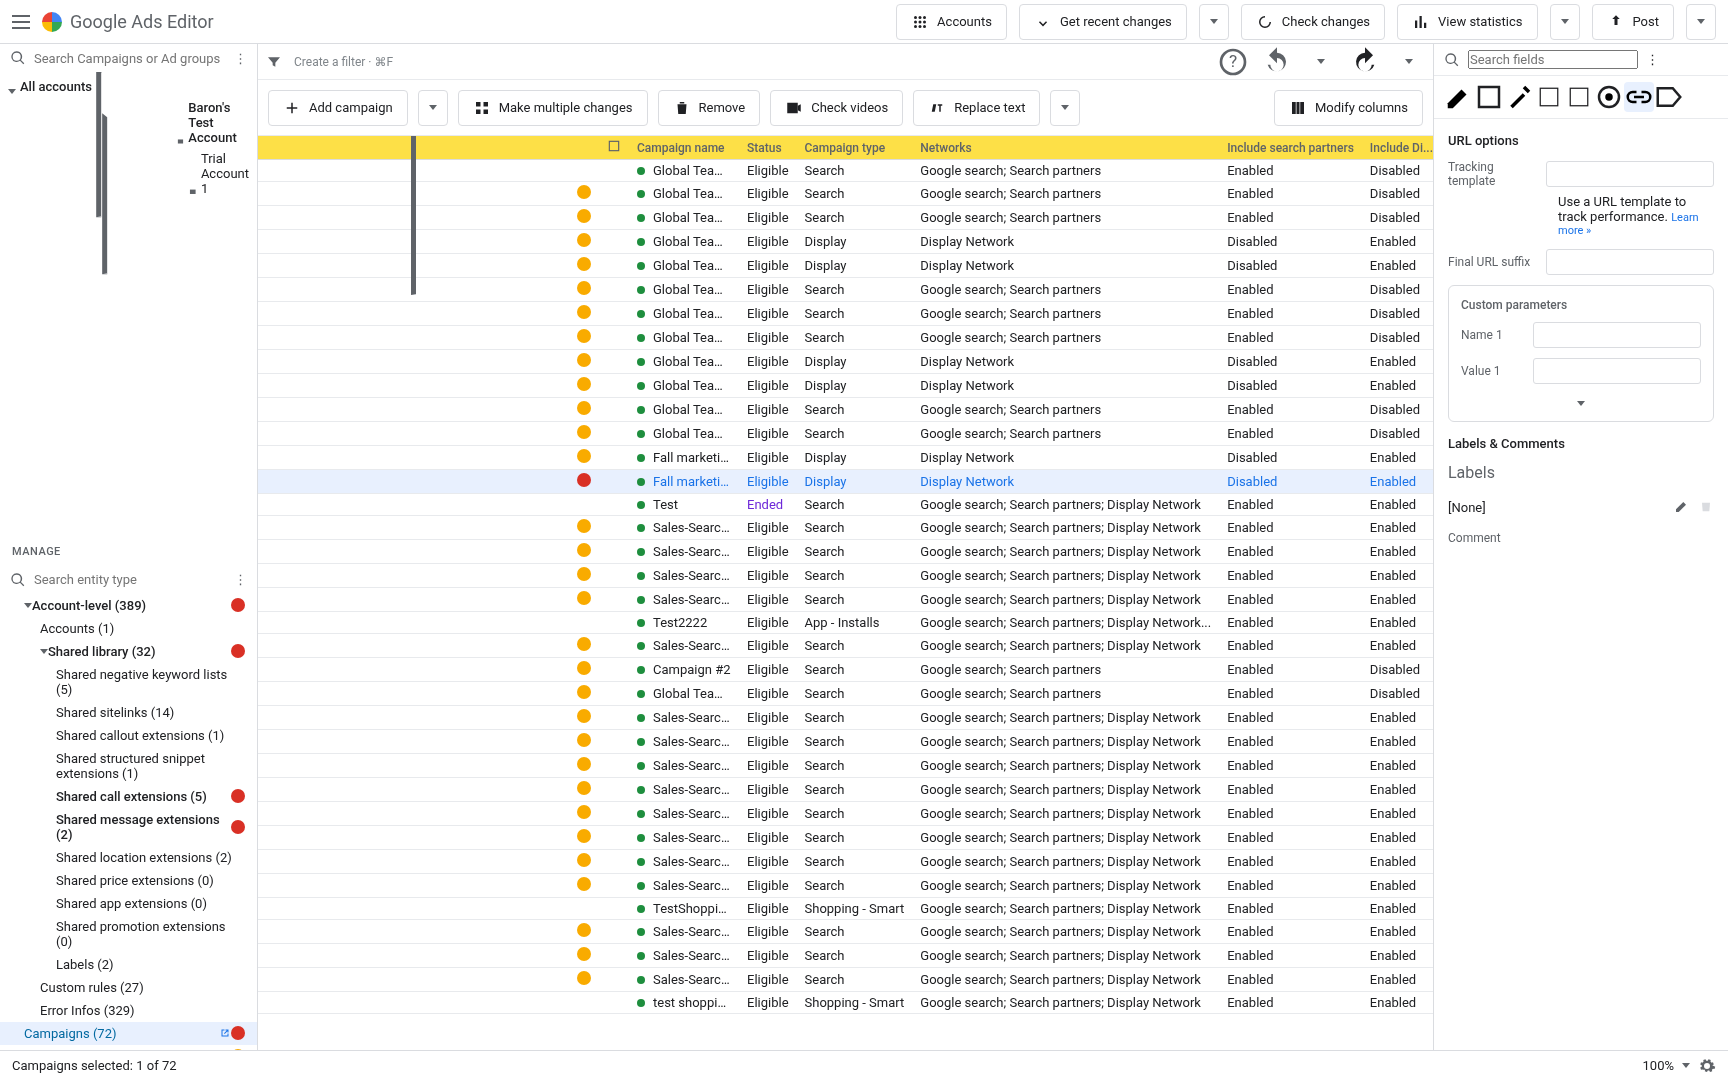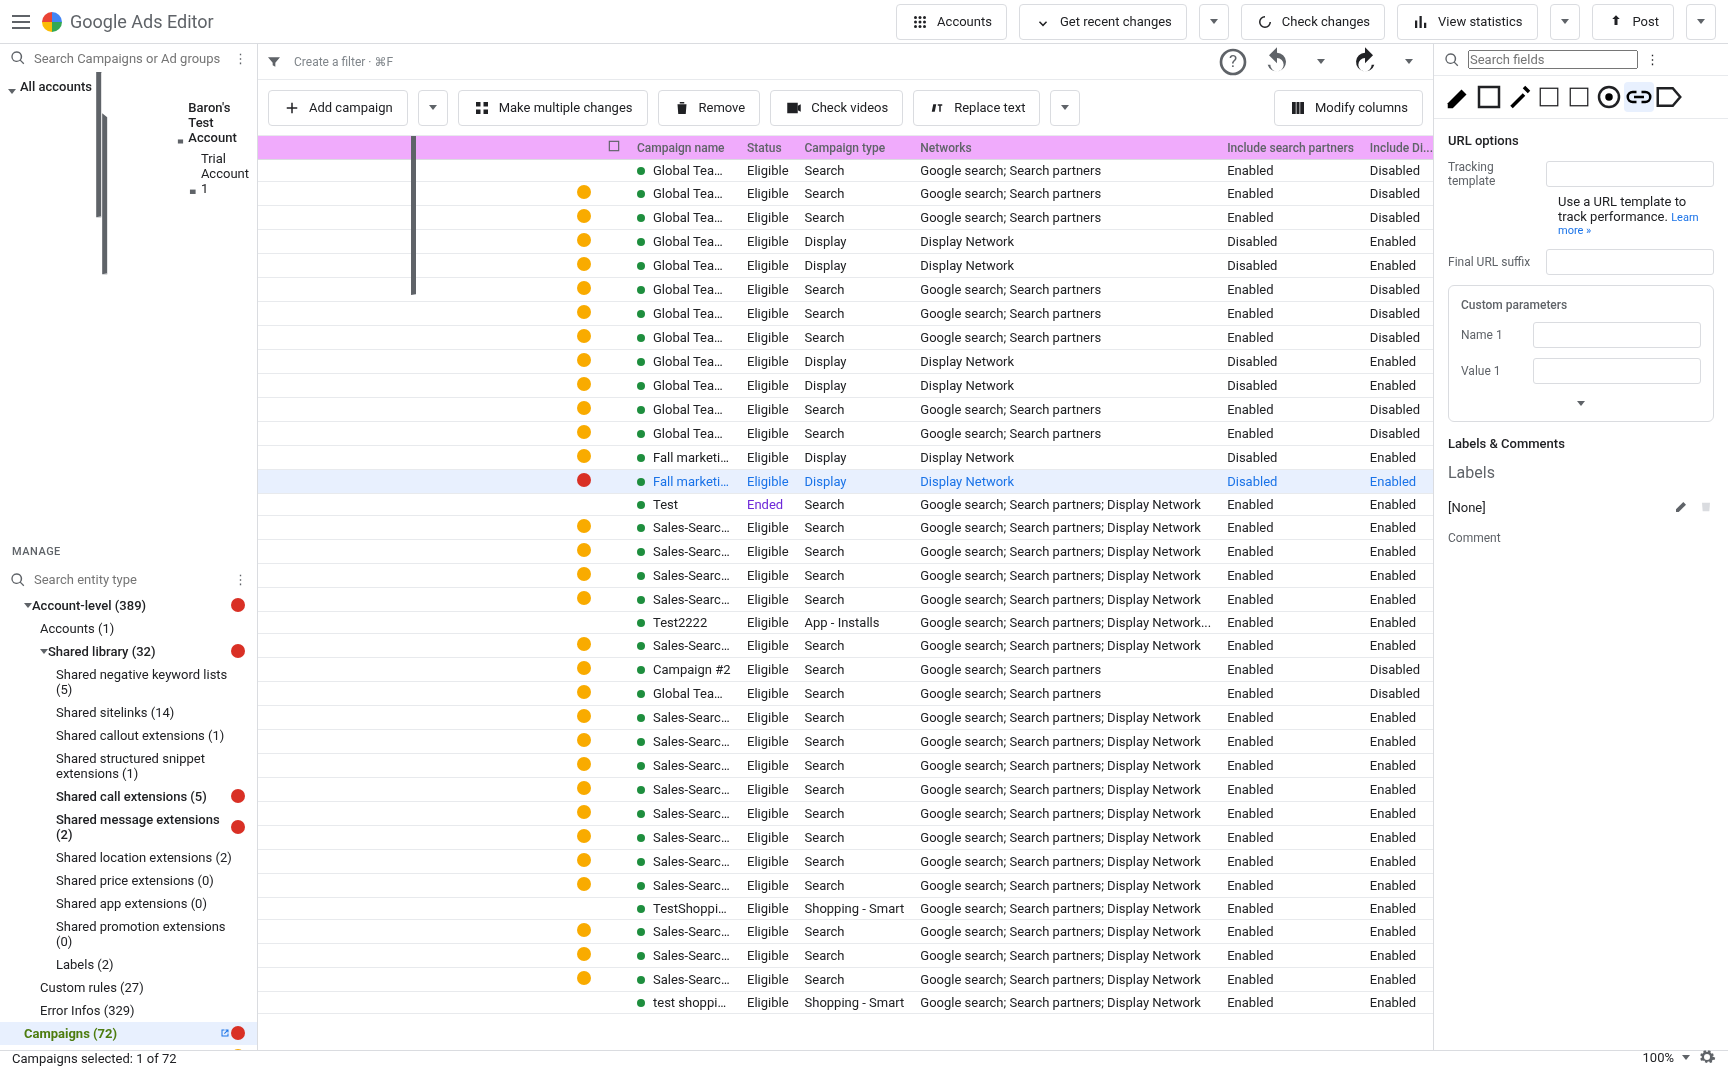--- a/index.html
+++ b/index.html
@@ -23,34 +23,34 @@
 .search .more{color:#5f6368}
 .tree{flex:1;overflow:auto;padding:4px 0}
 .tree-item{display:flex;align-items:flex-end;gap:4px;padding:3px 8px;cursor:pointer}
 .tree-item.bold{font-weight:500}
 .tree-item.lvl1{padding-left:24px}
 .section-head{padding:8px 12px;color:#5f6368;font-size:11px;letter-spacing:.5px;font-weight:500}
 .side-list{flex:1;overflow:auto}
 .side-item{display:flex;align-items:center;justify-content:space-between;padding:4px 12px 4px 24px;cursor:pointer;position:relative}
 .side-item.bold .lbl{font-weight:500}
 .side-item.sel{background:#e8f0fe}
-.side-item.sel .lbl{color:#4d7c0f;font-weight:700}
+.side-item.sel .lbl{color:#0369a1;font-weight:400}
 .side-item .lbl{flex:1}
 .side-item.child{padding-left:40px}
 .side-item.child2{padding-left:56px}
 .dot-red{width:14px;height:14px;border-radius:50%;background:#d93025;display:inline-block}
 .dot-yellow{width:14px;height:14px;border-radius:50%;background:#f9ab00;display:inline-block}
 .caret{display:inline-block;width:0;height:0;border-left:4px solid transparent;border-right:4px solid transparent;border-top:5px solid #5f6368}
 .caret.right{transform:rotate(-90deg)}
 .center{flex:1;display:flex;flex-direction:column;min-width:0}
 .action-bar{height:56px;display:flex;align-items:center;gap:10px;padding:0 10px;border-bottom:1px solid #e8eaed}
 .table-wrap{flex:1;overflow:auto}
 table{border-collapse:collapse;width:100%}
 th,td{padding:3px 8px;text-align:left;white-space:nowrap;border-bottom:1px solid #e8eaed;font-size:13px}
-th{position:sticky;top:0;background:#f0abfc;font-weight:500;font-size:12px;color:#5f6368;border-bottom:1px solid #dadce0}
+th{position:sticky;top:0;background:#fde047;font-weight:500;font-size:12px;color:#5f6368;border-bottom:1px solid #dadce0}
 .status-dot{width:8px;height:8px;border-radius:50%;background:#1e8e3e;display:inline-block;margin-right:8px}
 tr.sel{background:#e8f0fe}
 tr.sel td{color:#1a73e8}
 td.cname{max-width:110px;overflow:hidden;text-overflow:ellipsis}
 td.ended{color:#6d28d9}
 .right{width:295px;border-left:1px solid #dadce0;display:flex;flex-direction:column;overflow:auto}
 .right-search{padding:6px 10px;display:flex;align-items:center;gap:8px;border-bottom:1px solid #e8eaed}
 .right-tabs{display:flex;gap:0;padding:6px 10px;border-bottom:1px solid #e8eaed}
 .tab-ico{width:30px;height:30px;display:flex;align-items:center;justify-content:center;border-radius:4px;color:#5f6368;cursor:pointer}
 .tab-ico.active{background:#e8f0fe;color:#1a73e8}
@@ -58,21 +58,21 @@
 .panel h4{font-size:13px;font-weight:500;margin-bottom:12px}
 .field-row{display:flex;align-items:center;gap:10px;margin-bottom:10px}
 .field-row label{width:100px;font-size:12px;color:#5f6368}
 .field-row input{flex:1;border:1px solid #dadce0;border-radius:3px;padding:5px;font-size:12px}
 .hint{font-size:11px;color:#5f6368;margin:-4px 0 12px 110px}
 .hint a{color:#1a73e8;font-size:11px}
 .card{border:1px solid #dadce0;border-radius:6px;padding:12px;margin-bottom:14px}
 .card h5{font-size:12px;color:#5f6368;margin-bottom:10px;font-weight:500}
 .textarea{width:100%;height:100px;border:1px solid #dadce0;border-radius:3px;padding:6px;font-size:12px;resize:none}
 .edit-ico{color:#5f6368;cursor:pointer}
-.statusbar{height:30px;display:flex;align-items:flex-end;justify-content:space-between;padding:14px 12px;border-top:1px solid #dadce0;background:#fff;font-size:12px;color:#5f6368}
+.statusbar{height:30px;display:flex;align-items:center;justify-content:space-between;padding:14px 12px;border-top:1px solid #dadce0;background:#fff;font-size:12px;color:#5f6368}
 .statusbar .zoom{display:flex;align-items:center;gap:8px}
 .warn-cell{width:20px;text-align:center}
 .hdr-chk{width:20px}
 .hamburger{width:18px;height:14px;display:flex;flex-direction:column;justify-content:space-between;cursor:pointer}
 .hamburger span{height:2px;background:#5f6368}
 </style>
 </head>
 <body>
 
 <div class="toolbar">

